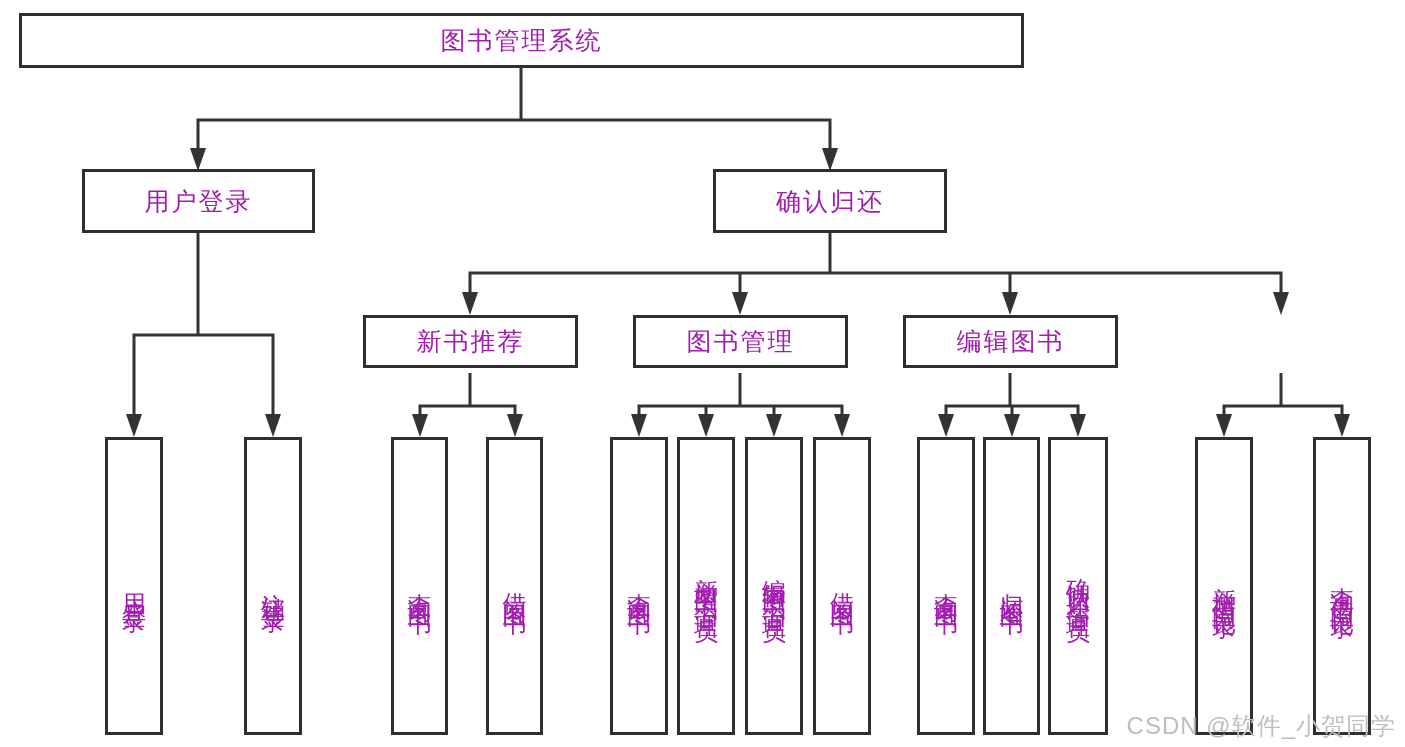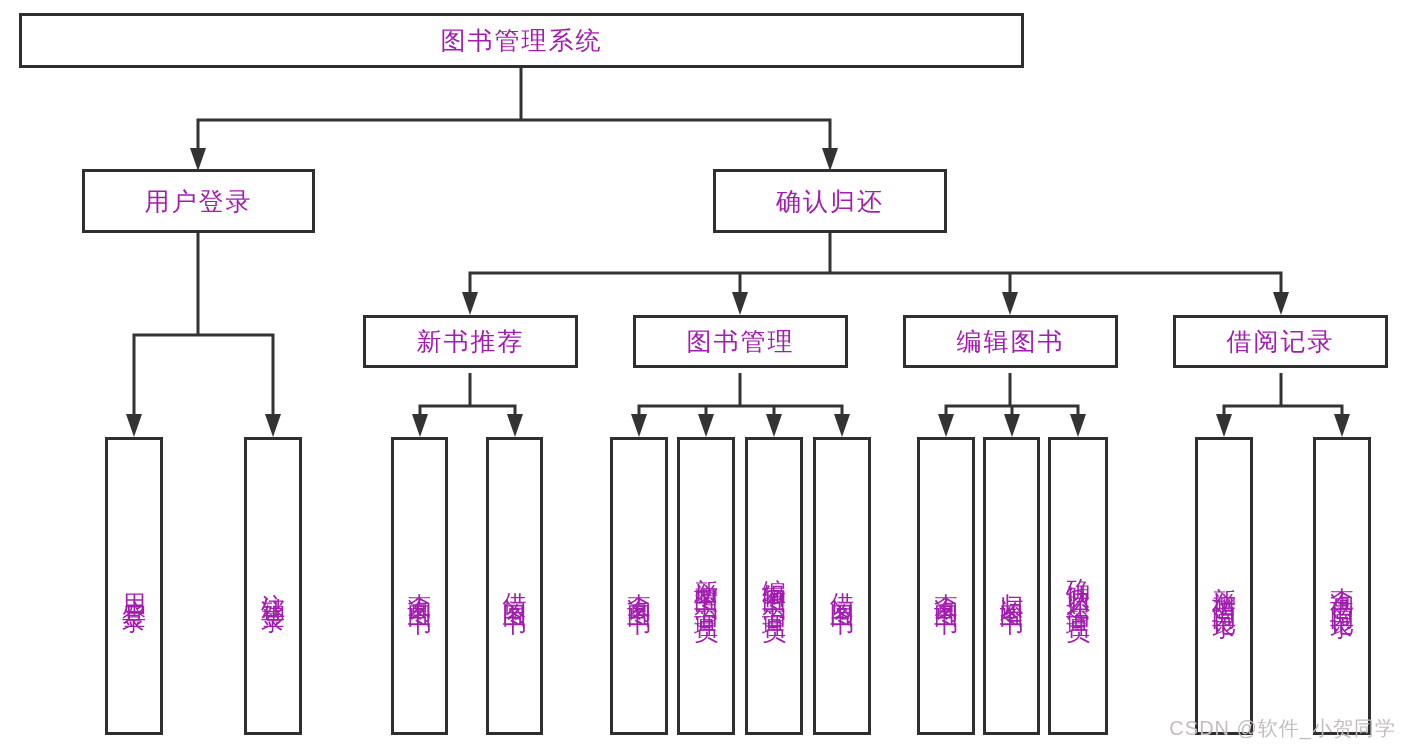--- a/index.html
+++ b/index.html
@@ -66,21 +66,21 @@
   .lf-c4 { left: 813px; }
   .lf-d1 { left: 917px; }
   .lf-d2 { left: 983px; width: 57px; }
   .lf-d3 { left: 1048px; width: 60px; }
   .lf-e1 { left: 1195px; }
   .lf-e2 { left: 1313px; }
   #watermark {
     position: absolute;
     right: 9px;
     bottom: 5px;
-    font-size: 20px;
+    font-size: 24px;
     letter-spacing: 1px;
     color: #c2bcbe;
     z-index: 5;
     white-space: nowrap;
   }
 </style>
 </head>
 <body>
 
 <div id="canvas">
@@ -155,21 +155,20 @@
   </svg>
 
   <div class="box n-root">图书管理系统</div>
 
   <div class="box n-l2a">用户登录</div>
   <div class="box n-l2b">确认归还</div>
 
   <div class="box n-l3 n-l3a">新书推荐</div>
   <div class="box n-l3 n-l3b">图书管理</div>
   <div class="box n-l3 n-l3c">编辑图书</div>
-  <div class="box n-l3 n-l3d">借阅记录</div>
 
   <div class="box leaf lf-a1">用户登录</div>
   <div class="box leaf lf-a2">注销登录</div>
 
   <div class="box leaf lf-b1">查询图书</div>
   <div class="box leaf lf-b2">借阅图书</div>
 
   <div class="box leaf lf-c1">查询图书</div>
   <div class="box leaf lf-c2">新增图书（管理员）</div>
   <div class="box leaf lf-c3">编辑图书（管理员）</div>

